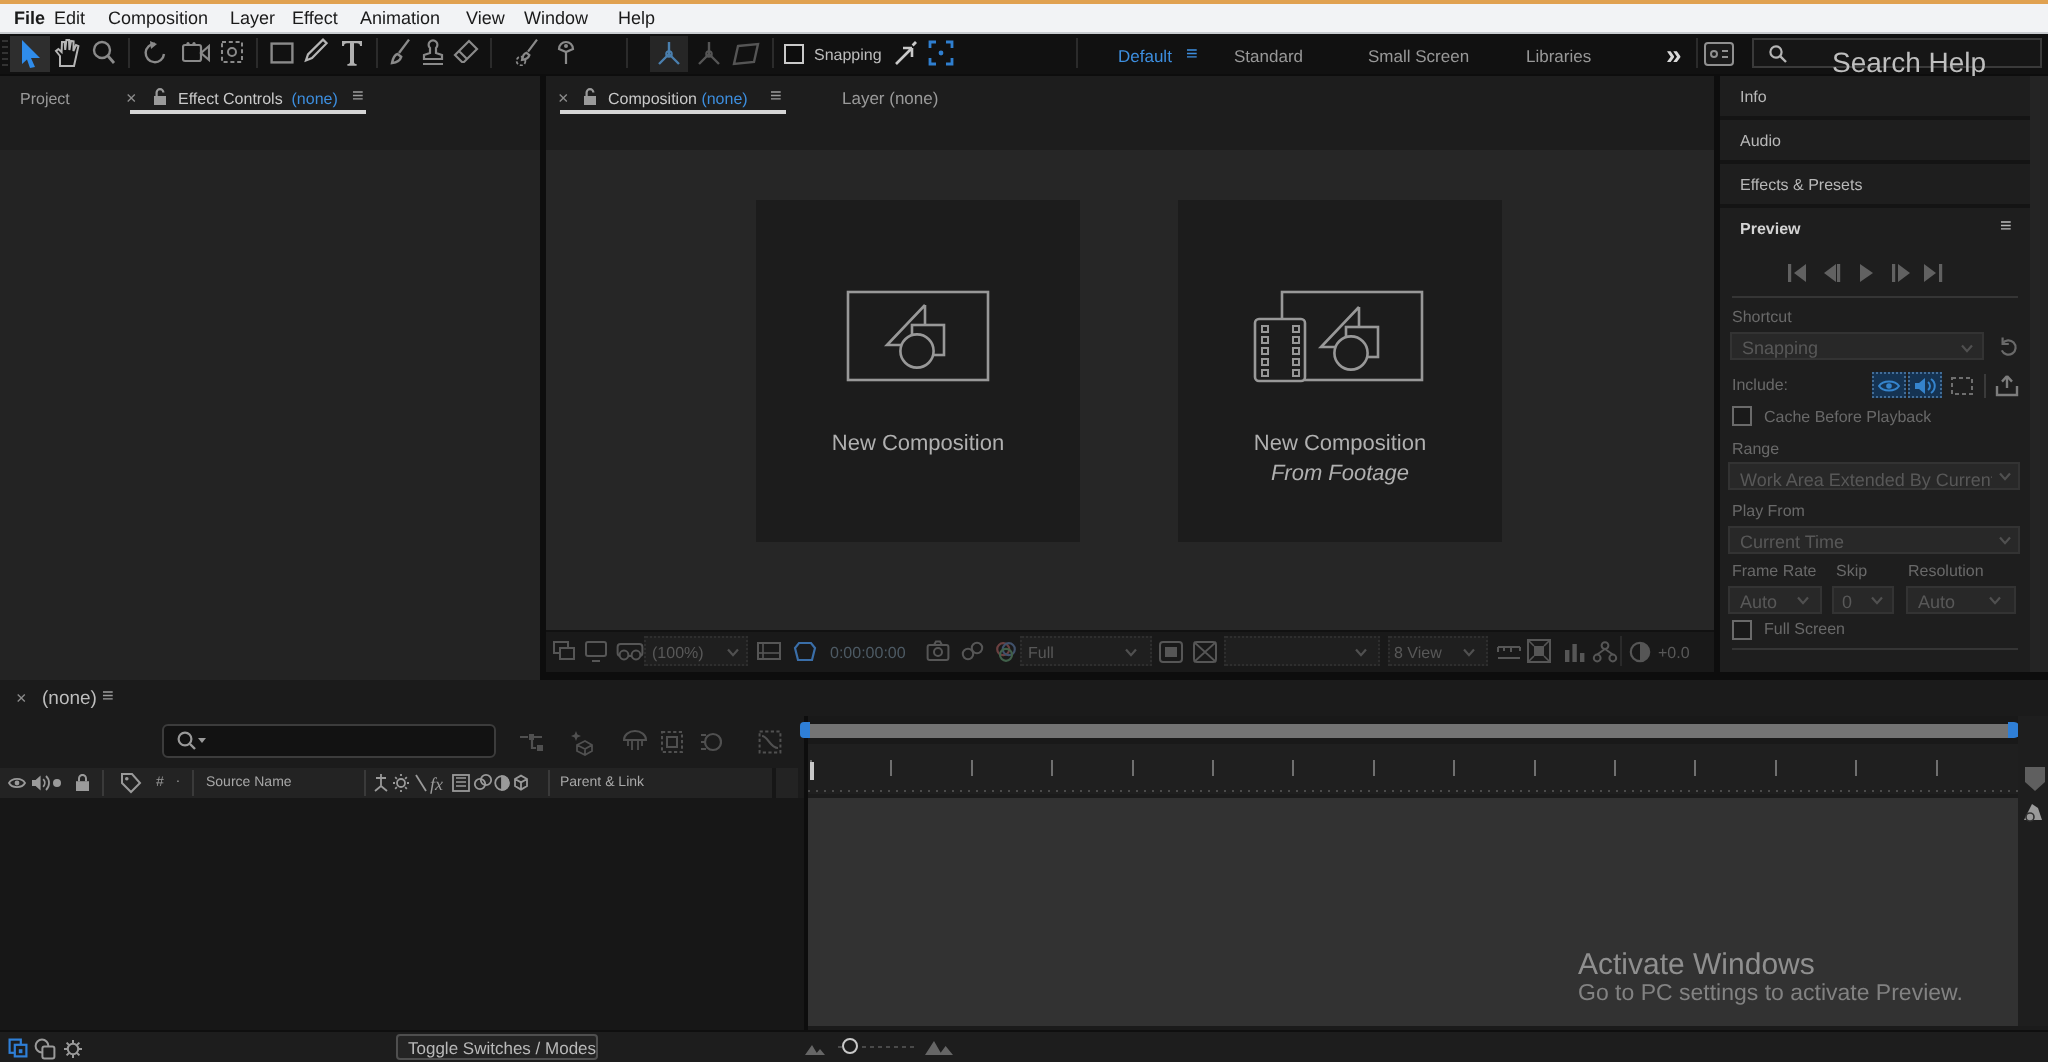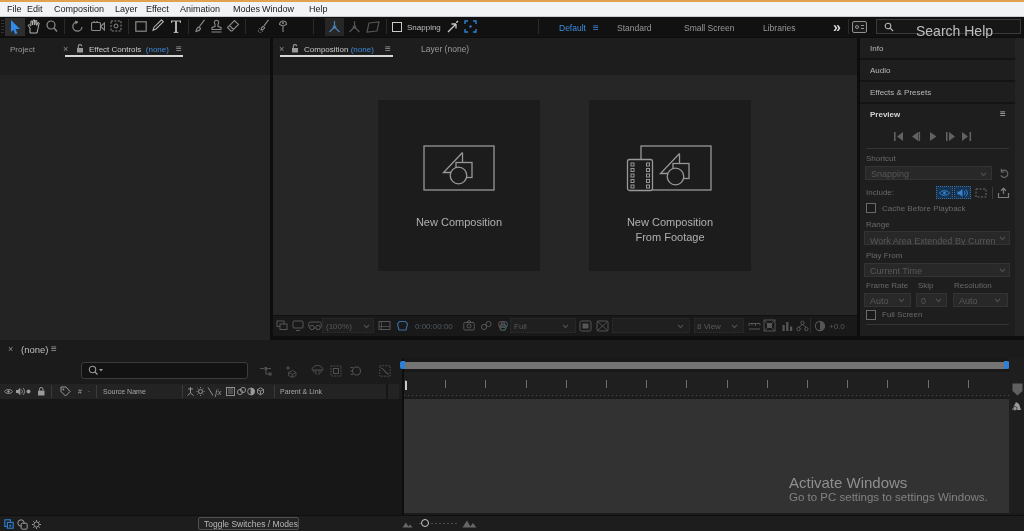--- a/index.html
+++ b/index.html
@@ -8,27 +8,27 @@
   .abs { position:absolute; }
   #stage { position:relative; width:1024px; height:531px; background:#0d0d0d; transform:translateZ(0); }
   .txt { position:absolute; white-space:nowrap; opacity:0.999; }
 </style>
 </head>
 <body>
 <div id="stage">
 
   <div class="abs" style="left:0;top:0;width:1024px;height:16px;background:#f2f3f5;border-top:2px solid #e0a150;"></div>
   <div class="abs" style="left:0;top:16px;width:1024px;height:1px;background:#c9ccd0;"></div>
-  <div class="txt" style="left:7px;top:4px;font-size:9px;color:#1a1a1a;">File</div>
+  <div class="txt" style="left:7px;top:4px;font-size:9px;color:#1a1a1a;font-weight:bold;">File</div>
   <div class="txt" style="left:27px;top:4px;font-size:9px;color:#1a1a1a;">Edit</div>
   <div class="txt" style="left:54px;top:4px;font-size:9px;color:#1a1a1a;">Composition</div>
   <div class="txt" style="left:115px;top:4px;font-size:9px;color:#1a1a1a;">Layer</div>
   <div class="txt" style="left:146px;top:4px;font-size:9px;color:#1a1a1a;">Effect</div>
   <div class="txt" style="left:180px;top:4px;font-size:9px;color:#1a1a1a;">Animation</div>
-  <div class="txt" style="left:233px;top:4px;font-size:9px;color:#1a1a1a;">Modes</div>
+  <div class="txt" style="left:233px;top:4px;font-size:9px;color:#1a1a1a;">View</div>
   <div class="txt" style="left:262px;top:4px;font-size:9px;color:#1a1a1a;">Window</div>
   <div class="txt" style="left:309px;top:4px;font-size:9px;color:#1a1a1a;">Help</div>
 
   <div class="abs" style="left:0;top:17px;width:1024px;height:20px;background:#111111;"></div>
 
   <div class="abs" style="left:1px;top:20px;width:3px;height:13px;background:repeating-linear-gradient(#333 0 1px,#111 1px 3px);"></div>
 
   <div class="abs" style="left:5px;top:18px;width:20px;height:18px;background:#2e2e2e;"></div>
   <svg class="abs" style="left:9px;top:20px;" width="13" height="14" viewBox="0 0 13 14">
     <path d="M2 0 L11 9 L6.5 9 L8.5 13.5 L6 14 L4.5 9.8 L2 12 Z" fill="#2f8ceb"></path>
@@ -199,21 +199,21 @@
         <rect x="20.5" y="29" width="3" height="3"></rect>
         <rect x="20.5" y="34.5" width="3" height="3"></rect>
         <rect x="20.5" y="40" width="3" height="3"></rect>
     </g>
     <path d="M53.5 8.5 L34.5 28.5 L46 28.5 M53.5 8.5 V19" fill="none" stroke="#989898" stroke-width="1.3"></path>
     <rect x="47" y="18.5" width="16" height="15" fill="#1c1c1c" stroke="#989898" stroke-width="1.3"></rect>
     <circle cx="49.5" cy="31.5" r="8.3" fill="#1c1c1c" stroke="#989898" stroke-width="1.3"></circle>
   </svg>
   <div class="txt" style="left:378px;top:216px;width:162px;text-align:center;font-size:11px;color:#b0b0b0;">New Composition</div>
   <div class="txt" style="left:589px;top:216px;width:162px;text-align:center;font-size:11px;color:#b0b0b0;">New Composition</div>
-  <div class="txt" style="left:589px;top:231px;width:162px;text-align:center;font-size:11px;color:#b0b0b0;">From Footage</div>
+  <div class="txt" style="left:589px;top:231px;width:162px;text-align:center;font-size:11px;color:#b0b0b0;font-style:italic;">From Footage</div>
 
   <div class="abs" style="left:273px;top:315px;width:584px;height:21px;background:#191919;border-top:1px solid #111;"></div>
   <div class="abs" style="left:322px;top:318px;width:52px;height:15px;background:#1f1f1f;border:1px dotted #2e2e2e;"></div>
   <div class="abs" style="left:510px;top:318px;width:66px;height:15px;background:#1f1f1f;border:1px dotted #2e2e2e;"></div>
   <div class="abs" style="left:612px;top:318px;width:78px;height:15px;background:#1f1f1f;border:1px dotted #2e2e2e;"></div>
   <div class="abs" style="left:694px;top:318px;width:50px;height:15px;background:#1f1f1f;border:1px dotted #2e2e2e;"></div>
   <svg class="abs" style="left:276px;top:320px;" width="12" height="12" viewBox="0 0 12 12">
     <rect x="1" y="1" width="7" height="5.5" fill="none" stroke="#565656" stroke-width="1"></rect>
     <rect x="4" y="4" width="7" height="5.5" fill="#191919" stroke="#565656" stroke-width="1"></rect>
   </svg>
@@ -477,21 +477,21 @@
   <div class="abs" style="left:404px;top:372px;width:605px;height:25px;background:#1f1f1f;"></div>
   <div class="abs" style="left:405px;top:362px;width:599px;height:7px;background:#747474;"></div>
   <div class="abs" style="left:400px;top:361px;width:5px;height:8px;background:#2f7fd6;border-radius:2px 0 0 2px;"></div>
   <div class="abs" style="left:1004px;top:361px;width:6px;height:8px;background:#2f7fd6;border-radius:0 3px 3px 0;"></div>
   <div class="abs" style="left:405px;top:380px;width:603px;height:8px;background:repeating-linear-gradient(90deg,#6f6f6f 0 1px,transparent 1px 40.2px);"></div>
   <div class="abs" style="left:405px;top:381px;width:2px;height:9px;background:#c8c8c8;"></div>
   <div class="abs" style="left:404px;top:395px;width:605px;height:1px;background:repeating-linear-gradient(90deg,#4a4a4a 0 1px,transparent 1px 4px);"></div>
 
   <div class="abs" style="left:404px;top:399px;width:605px;height:114px;background:#323232;"></div>
   <div class="txt" style="left:789px;top:474px;font-size:15px;color:#8f8f8f;">Activate Windows</div>
-  <div class="txt" style="left:789px;top:491px;font-size:11.5px;color:#828282;">Go to PC settings to settings Windows.</div>
+  <div class="txt" style="left:789px;top:491px;font-size:11.5px;color:#828282;">Go to PC settings to activate Preview.</div>
 
   <div class="abs" style="left:1009px;top:358px;width:15px;height:155px;background:#1e1e1e;"></div>
   <svg class="abs" style="left:1012px;top:383px;" width="11" height="13" viewBox="0 0 11 13">
     <path d="M0.5 0.5 H10.5 V8 L5.5 12.5 L0.5 8 Z" fill="#5f5f5f"></path>
   </svg>
   <svg class="abs" style="left:1010px;top:400px;" width="13" height="12" viewBox="0 0 13 12">
     <path d="M2 10 L6 2 L9 4 L11 10 Z" fill="#9a9a9a"></path>
     <circle cx="5" cy="8.5" r="2" fill="#9a9a9a" stroke="#323232" stroke-width="0.8"></circle>
   </svg>
 

